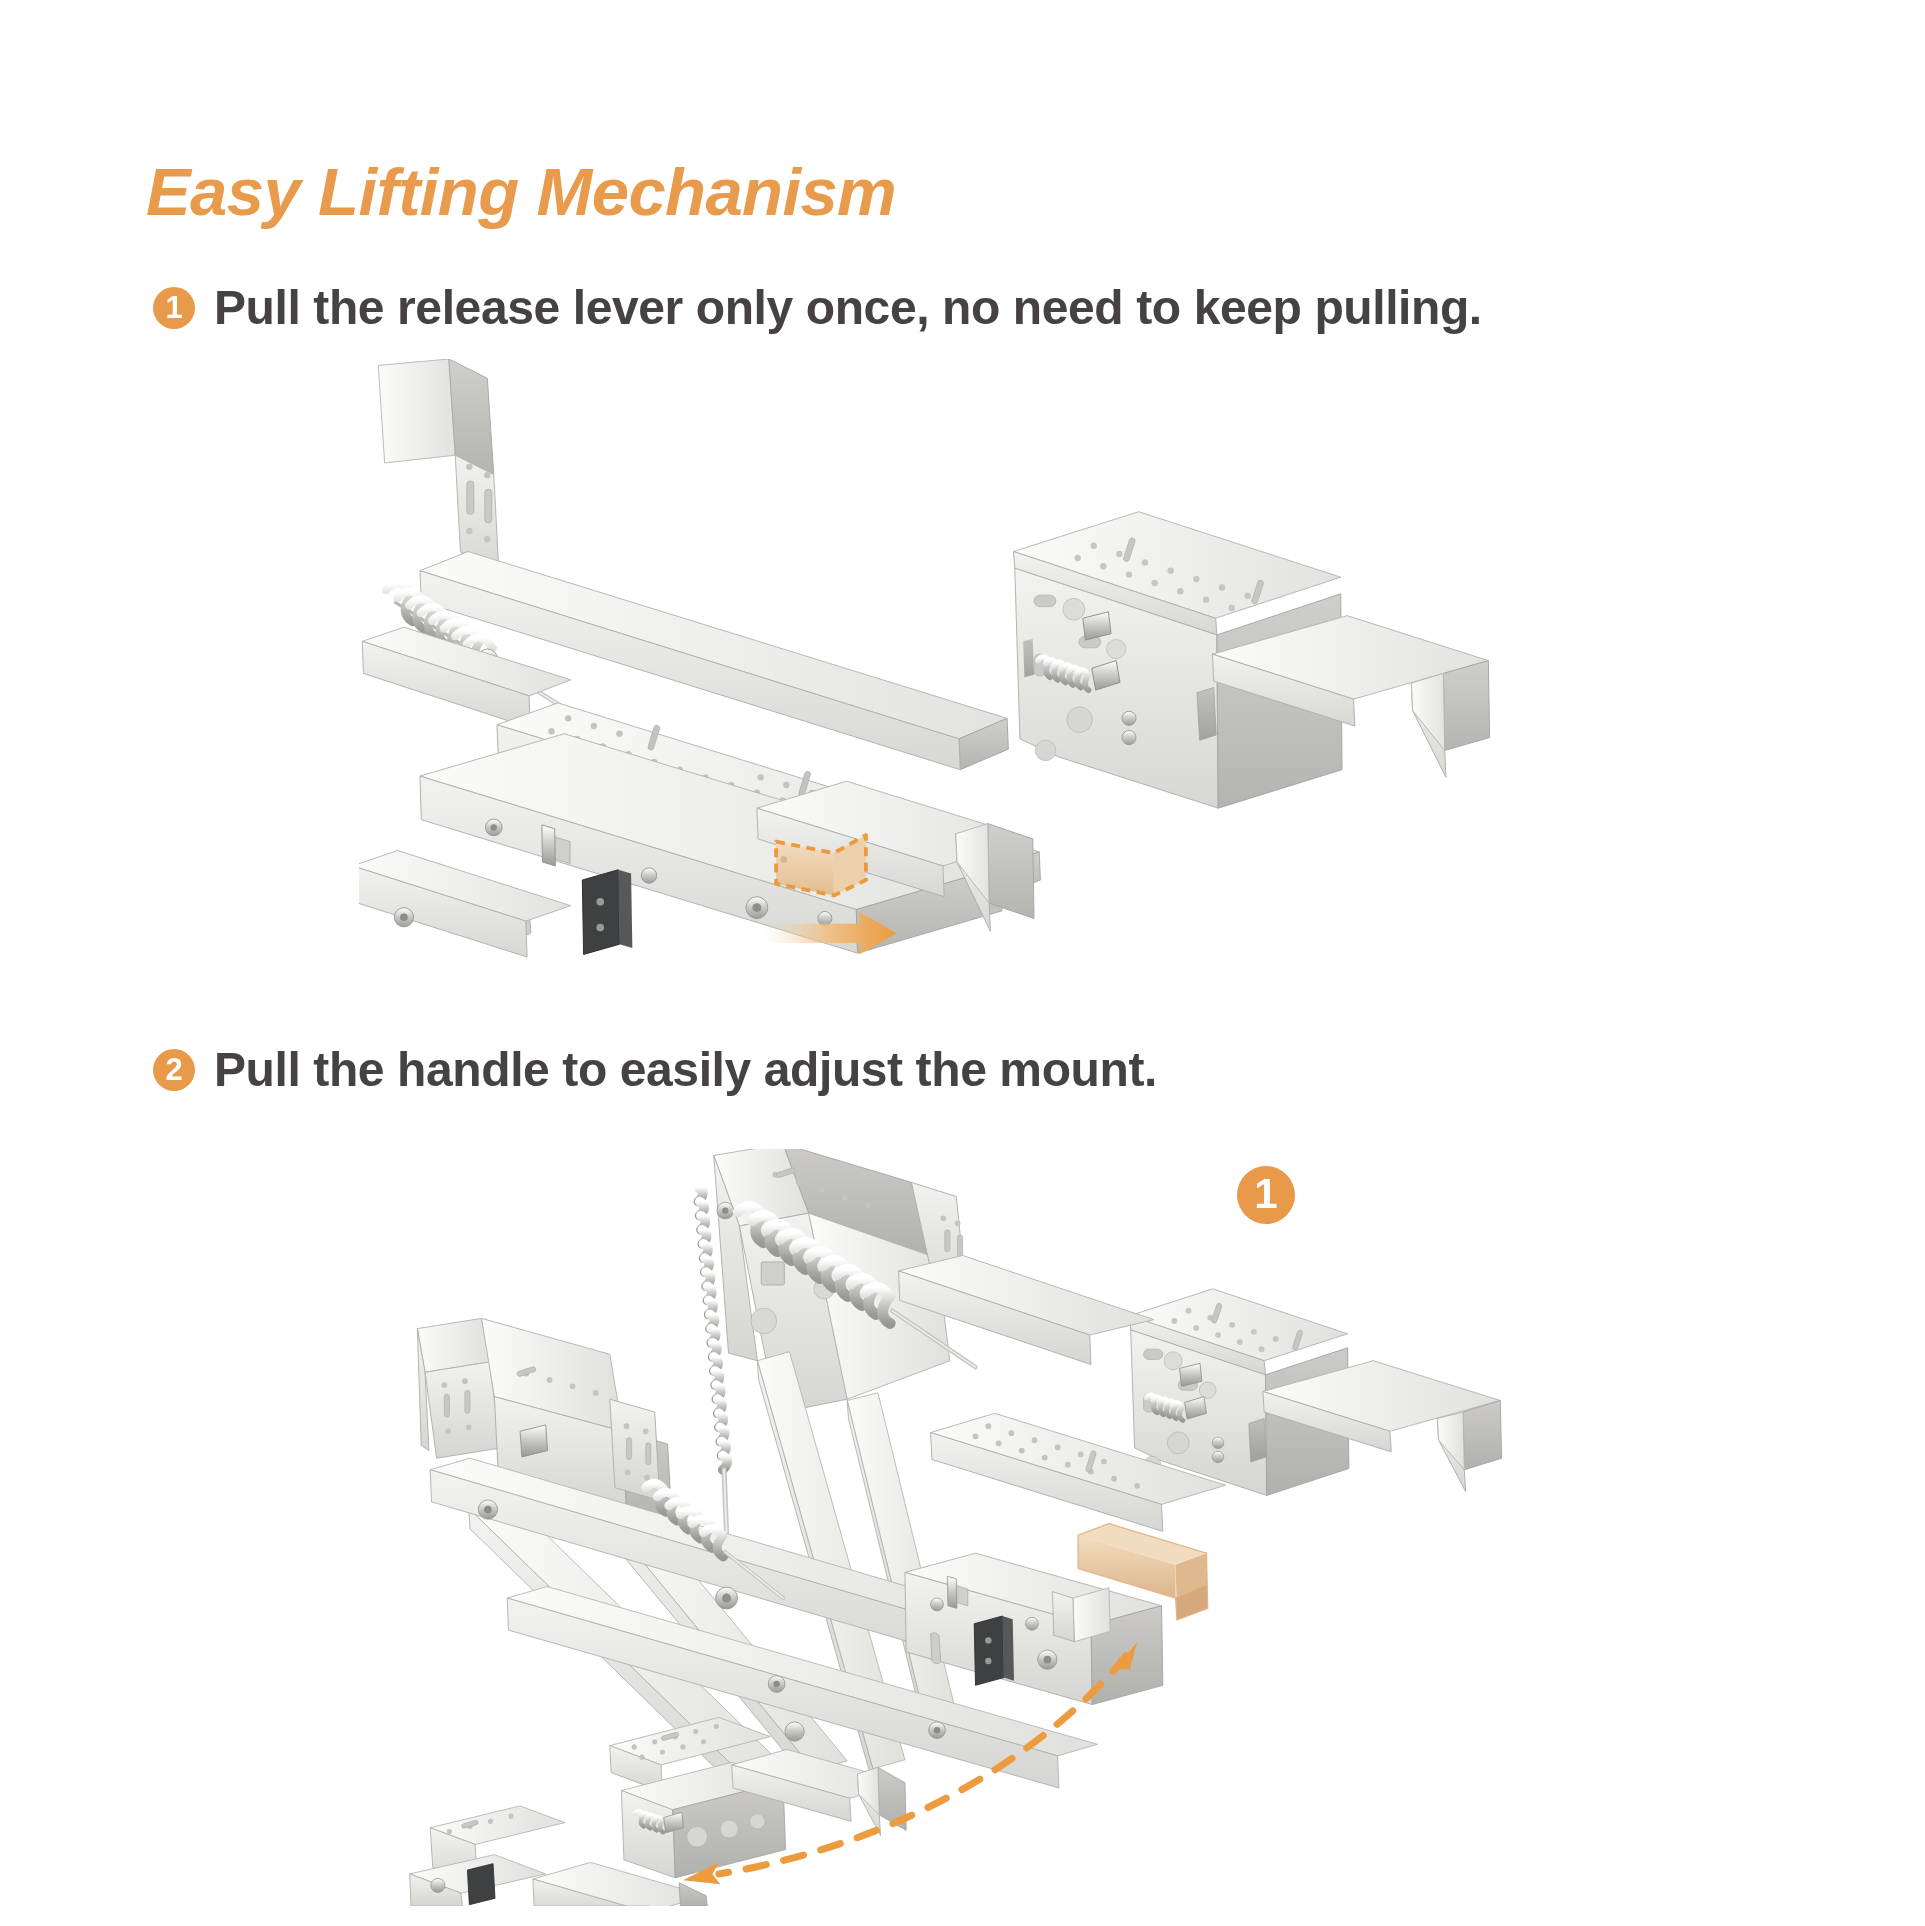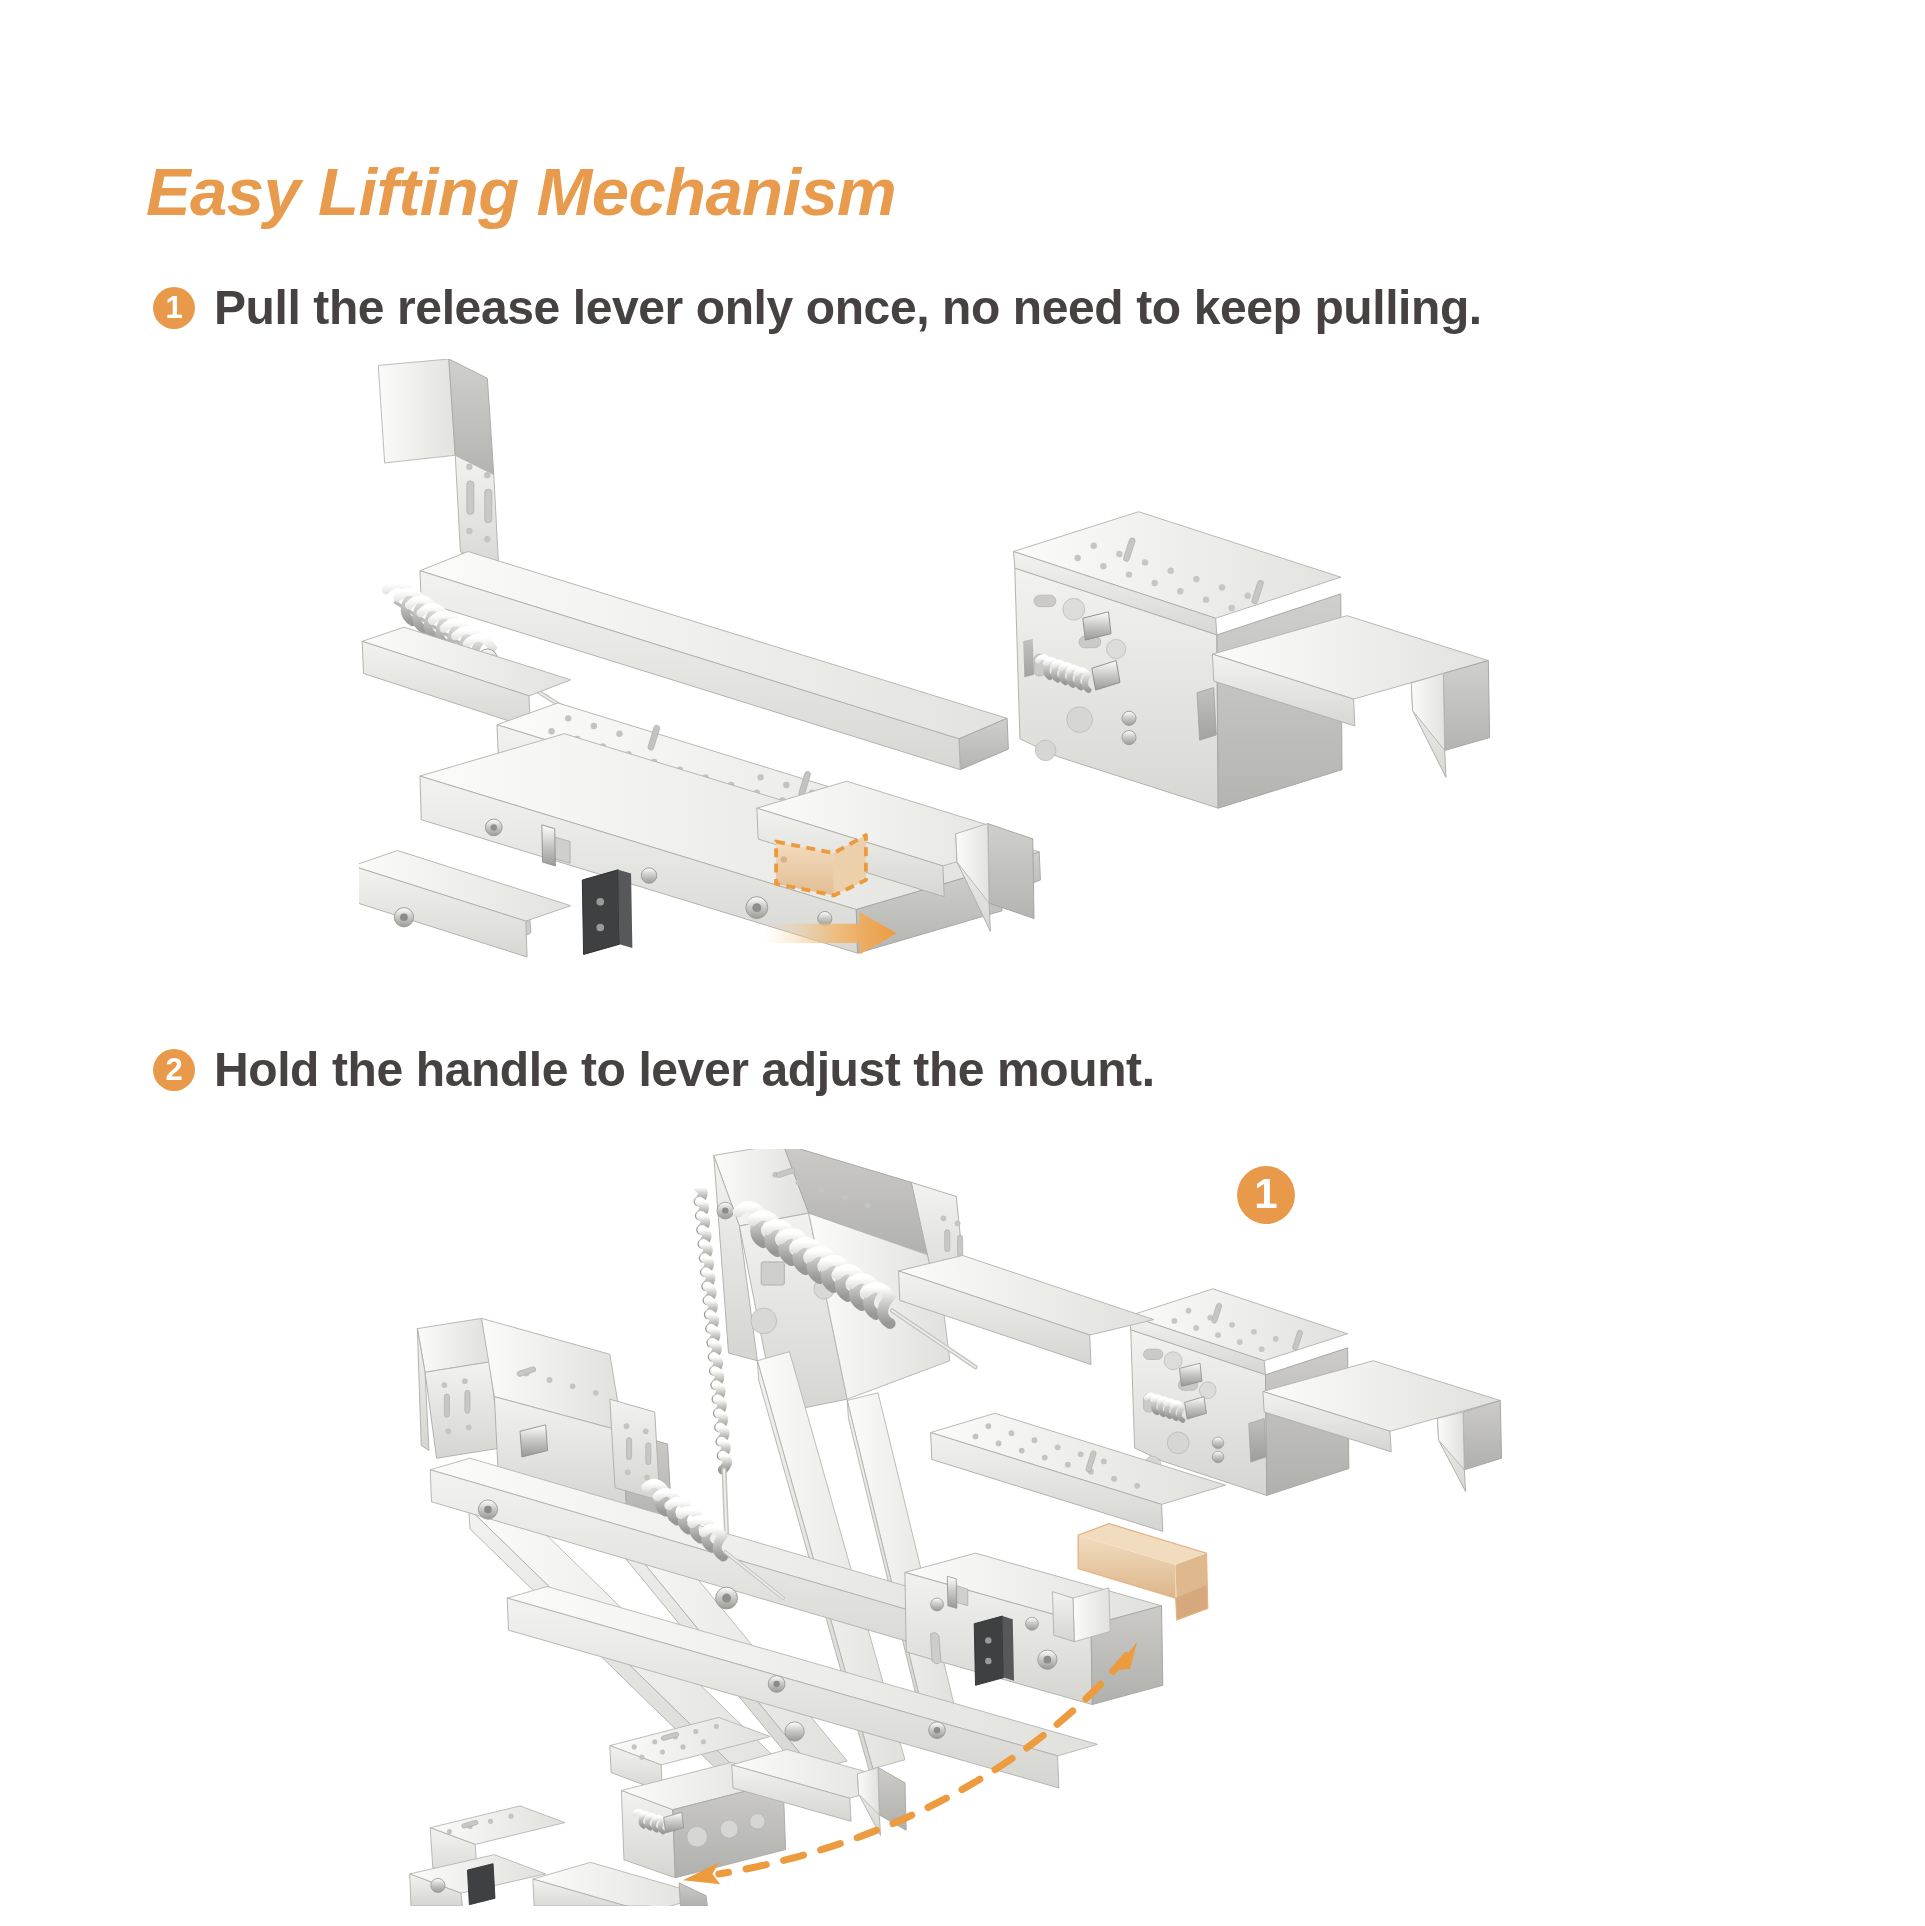--- a/index.html
+++ b/index.html
@@ -333,21 +333,21 @@
 
   <g>
     <path d="M632,880 L780,880 L780,862 L838,895 L780,928 L780,910 L632,910 Z" fill="url(#arrowFade)"></path>
   </g>
 </svg>
   <div id="callout-badge-1" class="callout-badge">1</div>
 </div>
 
 <div id="step-row-2" class="step-row">
   <div class="step-badge">2</div>
-  <div class="step-text">Hold the handle to lever adjust the mount.</div>
+  <div class="step-text">Pull the handle to easily adjust the mount.</div>
 </div>
 
 <div id="illustration-2" class="stage">
 <svg viewBox="0 0 1800 1180" xmlns="http://www.w3.org/2000/svg">
   <defs>
     <linearGradient id="m2Face" x1="0" y1="0" x2="0" y2="1">
       <stop offset="0%" stop-color="#f2f2f0"></stop>
           <stop offset="100%" stop-color="#d5d5d1"></stop>
     </linearGradient>
     <linearGradient id="m2Top" x1="0" y1="0" x2="1" y2="0">

